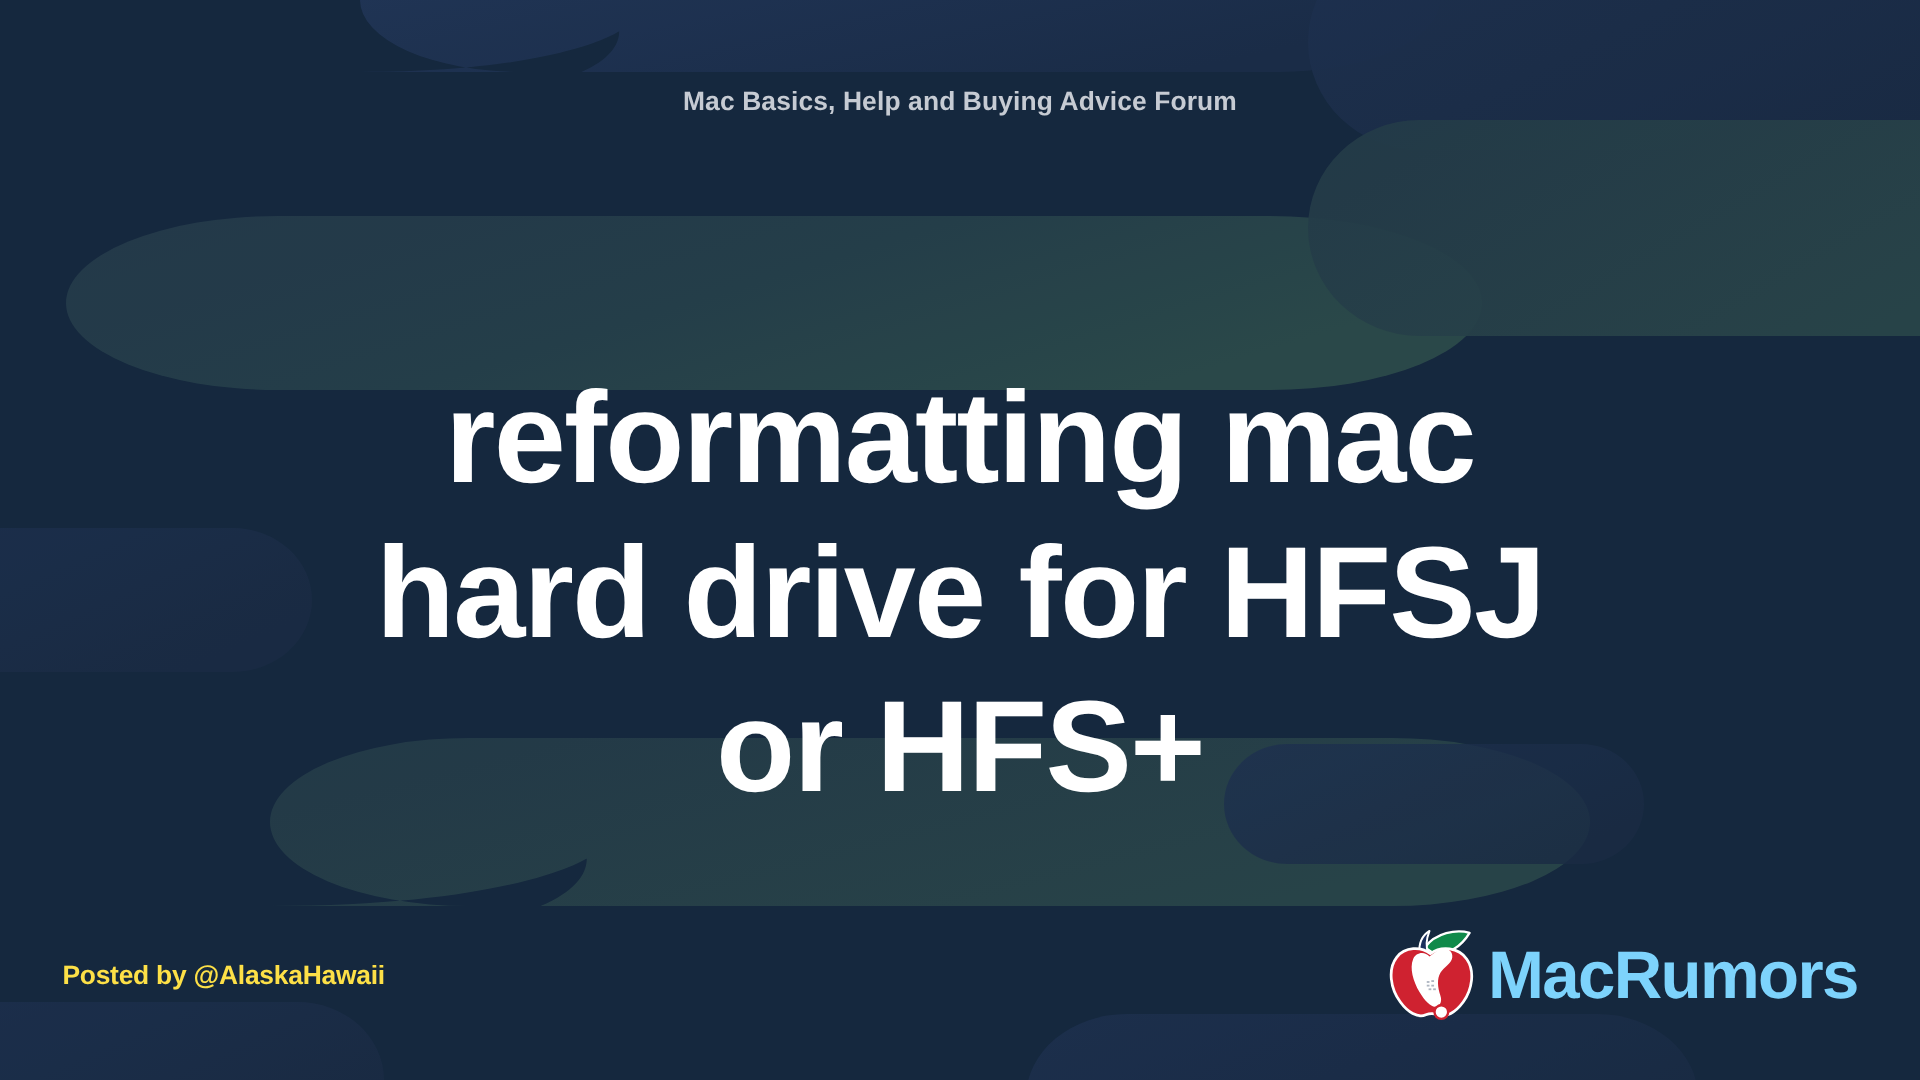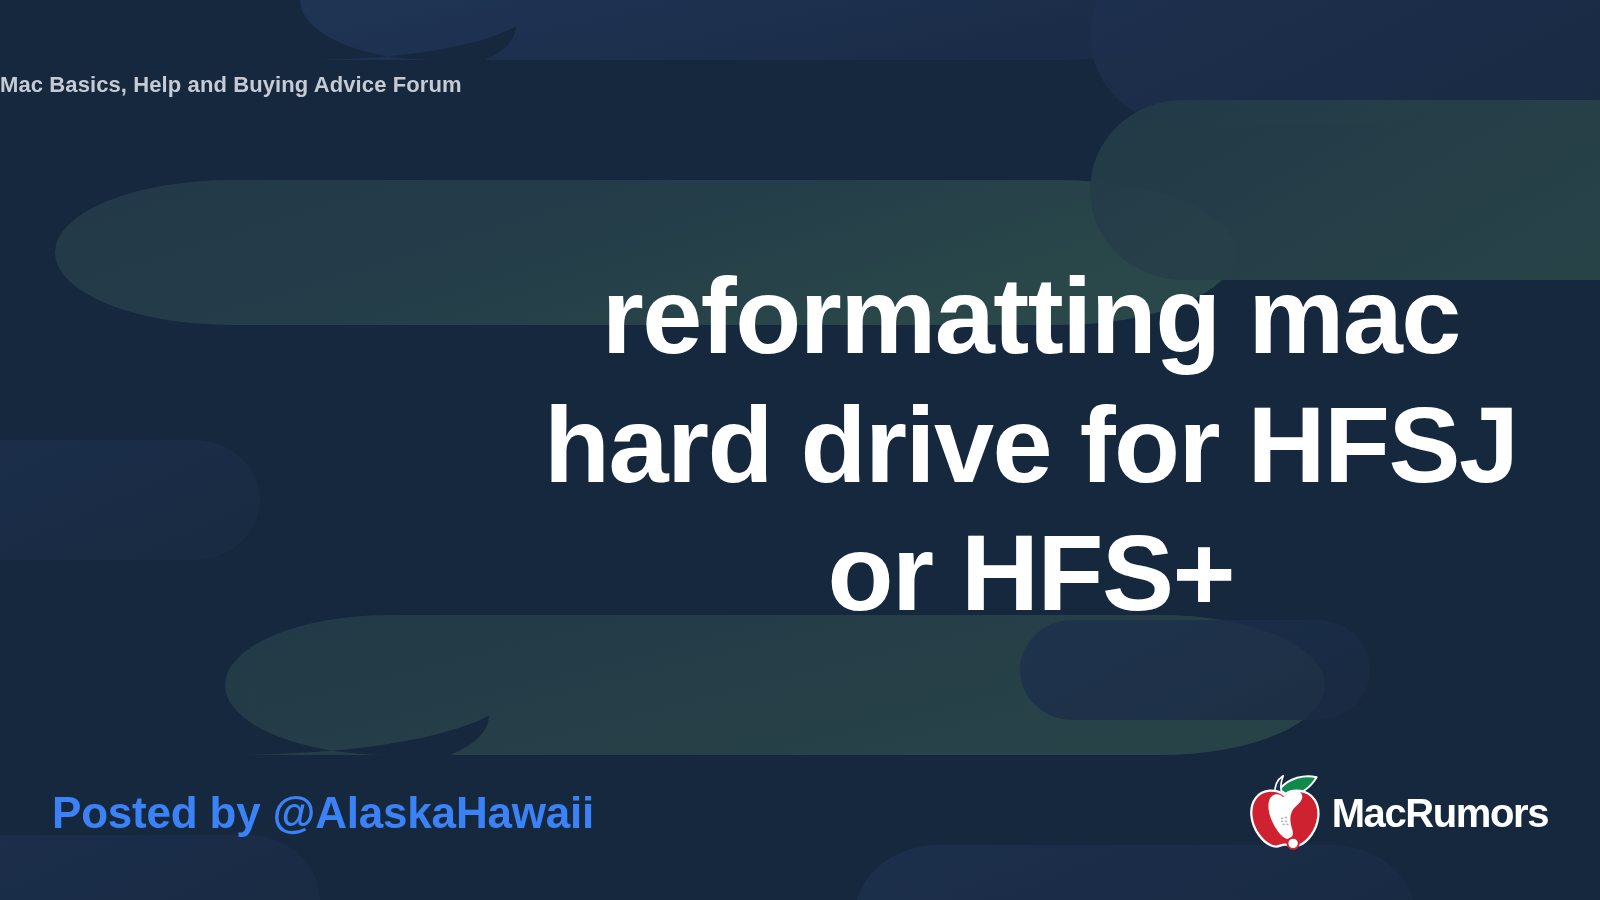--- a/index.html
+++ b/index.html
@@ -24,21 +24,21 @@
     width: 1600px;
     height: 900px;
     pointer-events: none;
   }
 
   
   .content {
     position: absolute;
     inset: 0;
     display: flex;
-    flex-direction: row;
+    flex-direction: column;
   }
 
   .forum-name {
     margin-top: 72px;
     text-align: center;
     color: #c6cbd3;
     font-size: 22px;
     font-weight: bold;
     letter-spacing: 0.1px;
     line-height: 1.2;
@@ -76,43 +76,43 @@
     height: 86px;
     display: flex;
     align-items: center;
     justify-content: space-between;
     padding: 0 52px;
     z-index: 5;
     box-sizing: border-box;
   }
 
   .posted-by {
-    color: #3b82f6;
-    font-size: 44px;
+    color: #fde047;
+    font-size: 22px;
     font-weight: bold;
     letter-spacing: -0.2px;
     white-space: nowrap;
   }
 
   .brand {
     display: flex;
     align-items: center;
     gap: 10px;
   }
 
   .brand-mark {
     width: 76px;
     height: 82px;
     flex: 0 0 auto;
     display: block;
   }
 
   .brand-name {
-    color: #ffffff;
-    font-size: 40px;
+    color: #7dd3fc;
+    font-size: 56px;
     font-weight: bold;
     letter-spacing: -1.4px;
     line-height: 1;
     white-space: nowrap;
   }
 </style>
 </head>
 <body>
 
 <div id="card">

